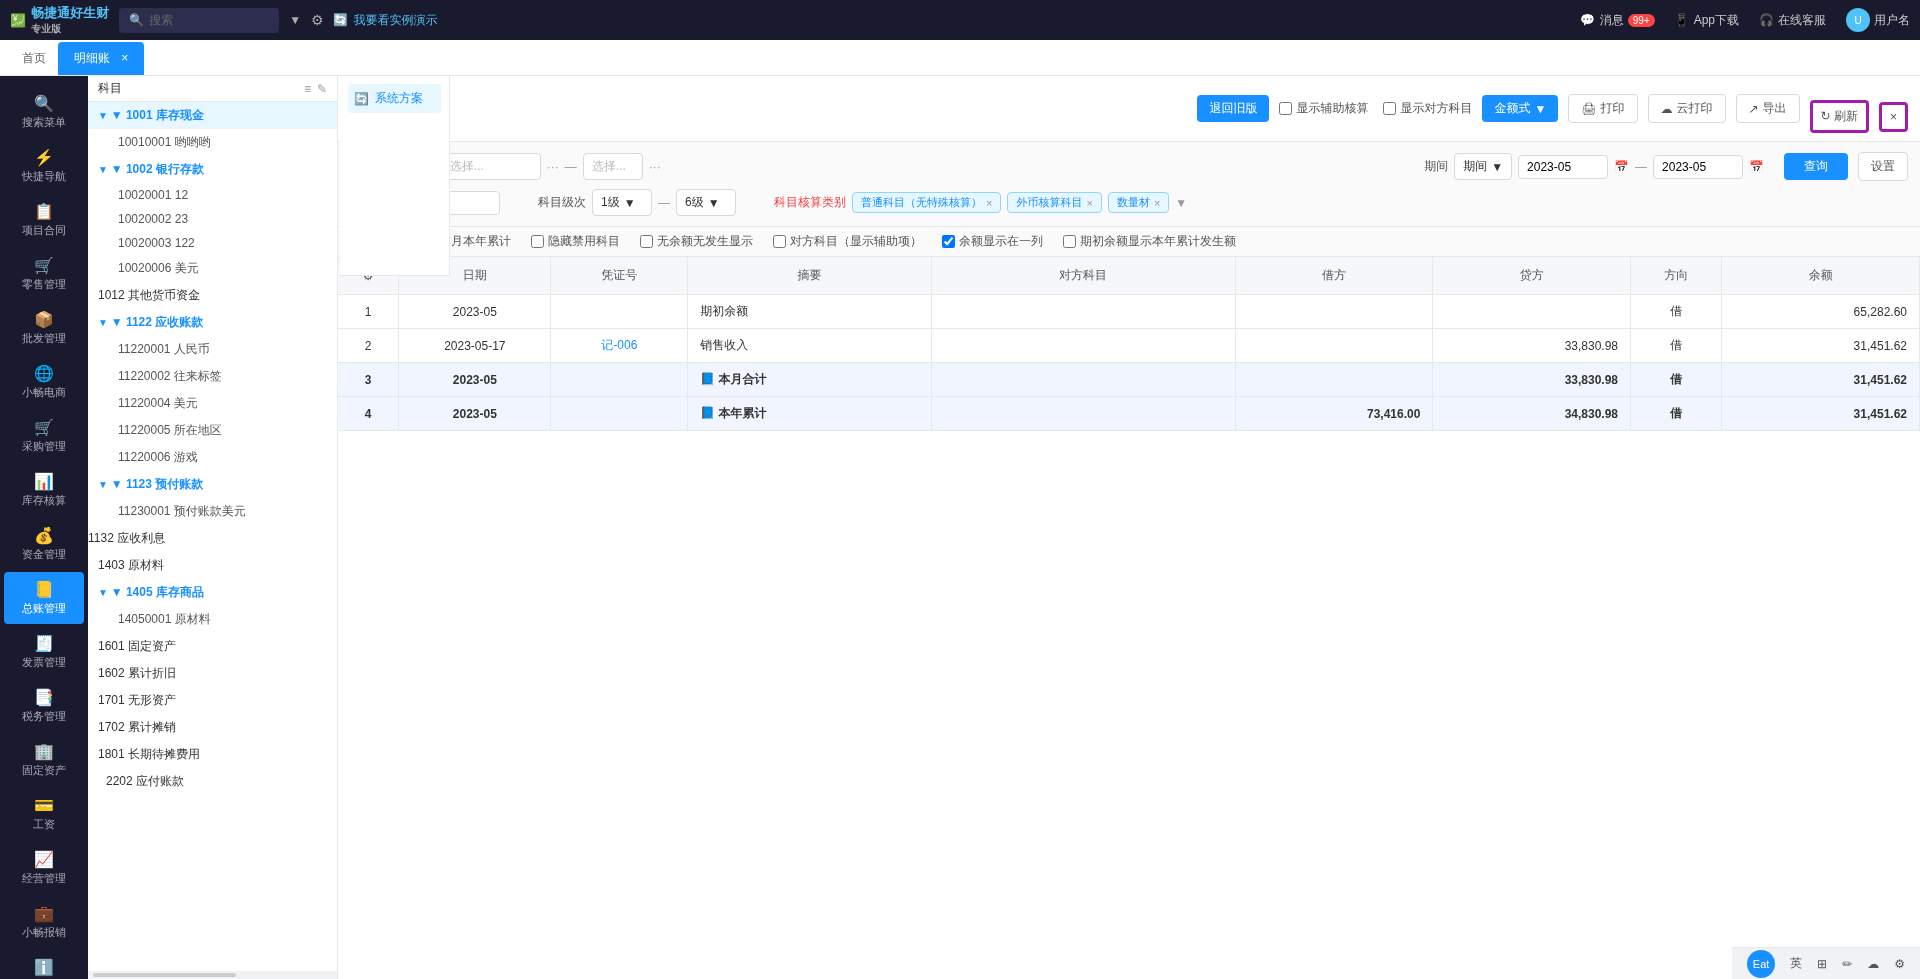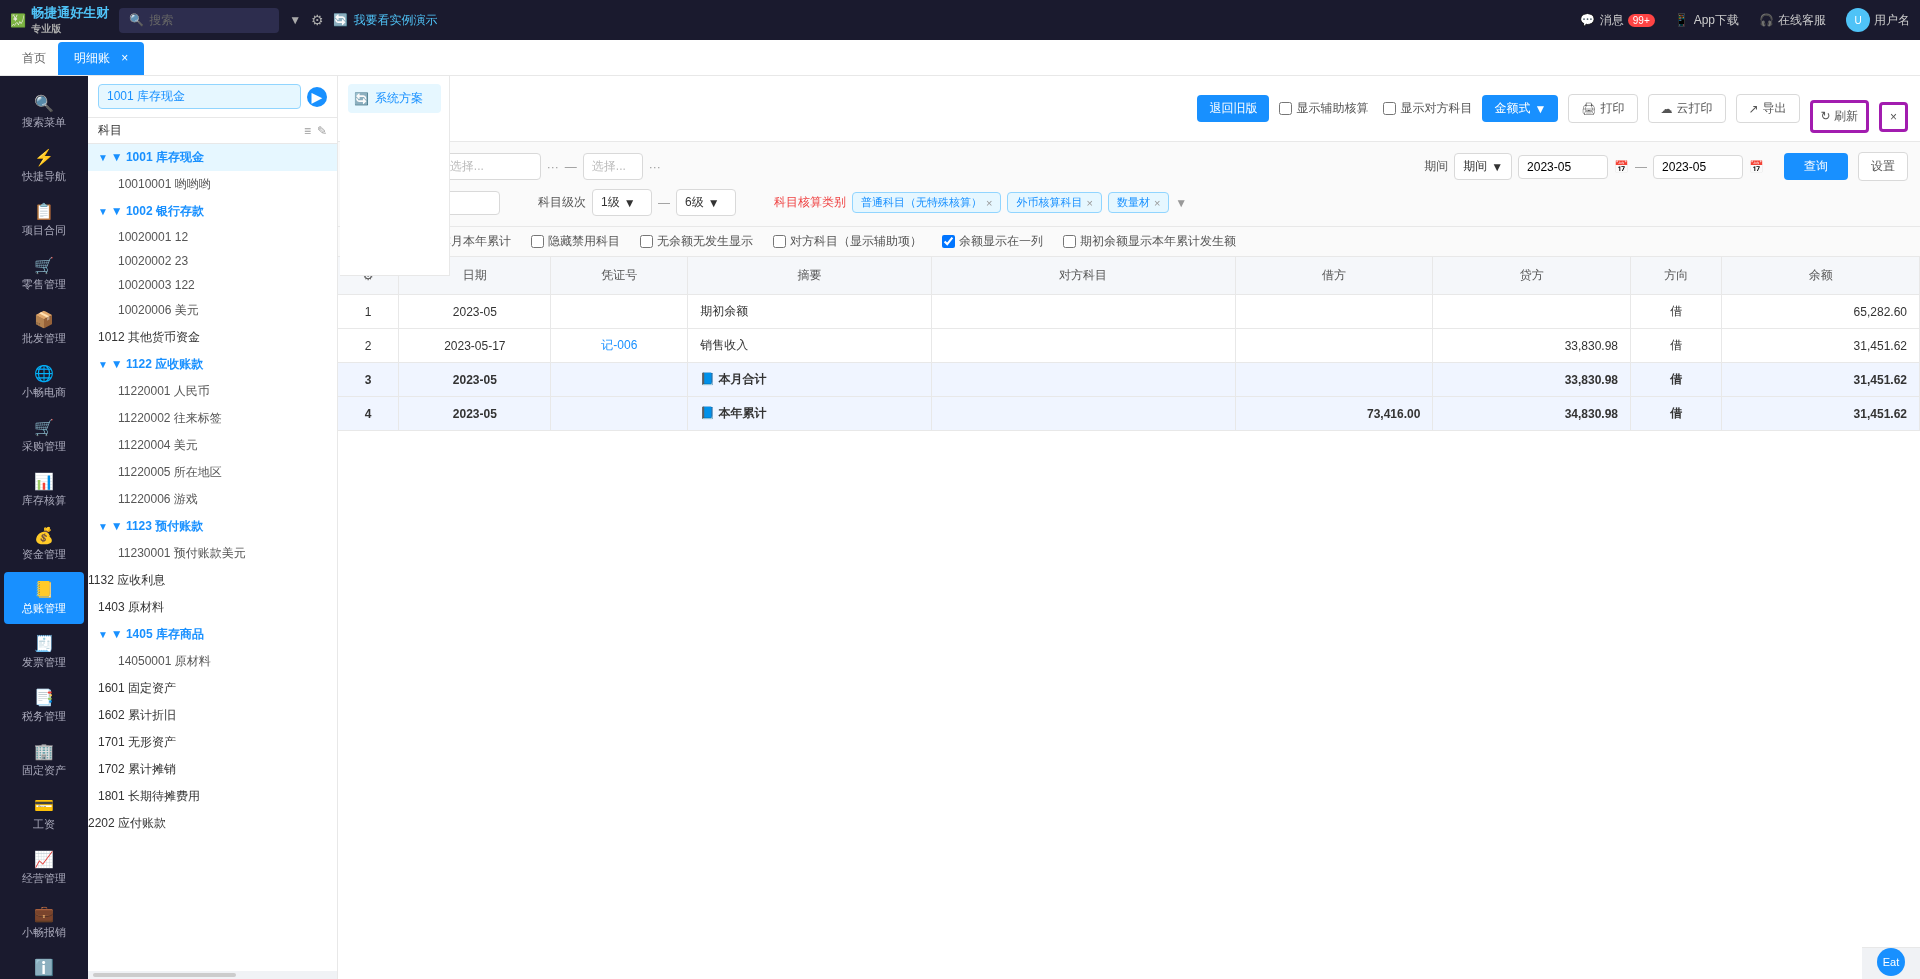--- a/index.html
+++ b/index.html
@@ -210,26 +210,20 @@
       <div>小畅报销</div>
     </div>
     <div class="sidebar-item">
       <div class="s-icon">ℹ️</div>
 
     </div>
 
   </div>
 
   <div class="left-panel">
-    <div class="left-panel-header">
-      <div class="account-tag">
-        <span>1001 库存现金</span>
-      </div>
-      <div class="nav-arrow">▶</div>
-    </div>
     <div class="tree-toolbar">
       <span class="label">科目</span>
       <div class="actions">
         <span>≡</span>
         <span>✎</span>
       </div>
     </div>
     <div class="tree-body">
 
       <div class="tree-item parent selected" style="padding-left:10px; background:#e6f7ff; color:#1890ff; font-weight:bold;">
@@ -262,21 +256,21 @@
       <div class="tree-item" style="padding-left:10px;">1403 原材料</div>
       <div class="tree-item parent" style="padding-left:10px; color:#1890ff; font-weight:bold;">
         ▼ 1405 库存商品
       </div>
       <div class="tree-item child" style="padding-left:30px;">14050001 原材料</div>
       <div class="tree-item" style="padding-left:10px;">1601 固定资产</div>
       <div class="tree-item" style="padding-left:10px;">1602 累计折旧</div>
       <div class="tree-item" style="padding-left:10px;">1701 无形资产</div>
       <div class="tree-item" style="padding-left:10px;">1702 累计摊销</div>
       <div class="tree-item" style="padding-left:10px;">1801 长期待摊费用</div>
-      <div class="tree-item" style="padding-left:0;">2202 应付账款</div>
+      <div class="tree-item" style="padding-left:18px;">2202 应付账款</div>
     </div>
 
     <div style="height:8px; background:#f0f2f5; display:flex; align-items:center; padding:0 5px;">
       <div style="width:60%; height:4px; background:#ccc; border-radius:2px;"></div>
     </div>
   </div>
 
   <div class="right-content">
 
     <div class="content-toolbar">
@@ -498,21 +492,21 @@
 
   <div style="position:absolute; left:340px; top:76px; width:110px; height:200px; background:#fff; border-right:1px solid #e8e8e8; border-bottom:1px solid #e8e8e8; padding:8px;">
     <div style="display:flex; align-items:center; gap:6px; padding:6px; background:#e6f7ff; border-radius:4px; cursor:pointer;">
       <span>🔄</span>
       <span style="font-size:12px; color:#1890ff;">系统方案</span>
     </div>
   </div>
 
 </div>
 
-<div style="position:fixed; bottom:0; right:0; height:32px; background:#f0f2f5; border-top:1px solid #e8e8e8; display:flex; align-items:center; padding:0 15px; gap:15px; z-index:200;flex-direction:column;">
+<div style="position:fixed; bottom:0; right:0; height:32px; background:#f0f2f5; border-top:1px solid #e8e8e8; display:flex; align-items:center; padding:0 15px; gap:15px; z-index:200;">
   <div style="display:flex; align-items:center; gap:6px;">
     <div style="background:#1890ff; color:white; border-radius:50%; width:28px; height:28px; display:flex; align-items:center; justify-content:center; font-size:11px; cursor:pointer;">
       <span>Eat</span>
     </div>
   </div>
   <div style="display:flex; align-items:center; gap:4px; font-size:12px; color:#555; cursor:pointer;">
     <span>英</span>
   </div>
   <div style="display:flex; align-items:center; gap:4px; font-size:12px; color:#555; cursor:pointer;">
     <span>⊞</span>

